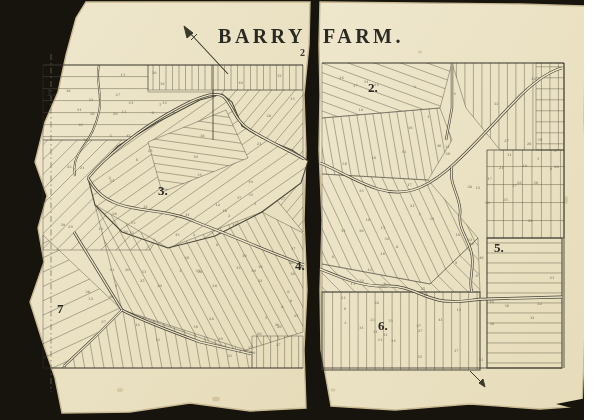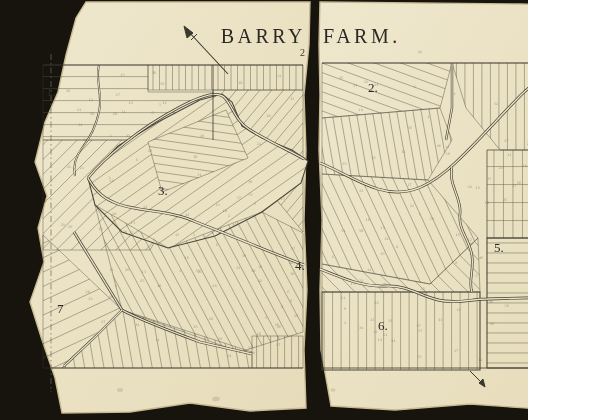--- a/index.html
+++ b/index.html
@@ -1,17 +1,17 @@
 <!DOCTYPE html>
 <html><head>
 <meta charset="utf-8">
 <style>
   html,body{margin:0;padding:0;}
-  #stage{position:relative;width:528px;height:420px;overflow:hidden;background:#17140e;
-         font-family:"Liberation Serif", serif;}
+  #stage{position:relative;width:584px;height:420px;overflow:hidden;background:#17140e;
+         font-family:"Liberation Serif", serif;font-weight:bold;}
   svg{display:block;}
   text{user-select:none;}
   .section-label{font-family:"Liberation Serif",serif;font-size:13px;}
   .title-text{font-family:"Liberation Serif",serif;font-size:20px;letter-spacing:3.5px;}
   .page-num{font-family:"Liberation Serif",serif;font-size:10px;}
   .lot-num{font-family:"DejaVu Serif",serif;font-size:3.4px;opacity:.55;}
 </style>
 </head>
 <body>
 

